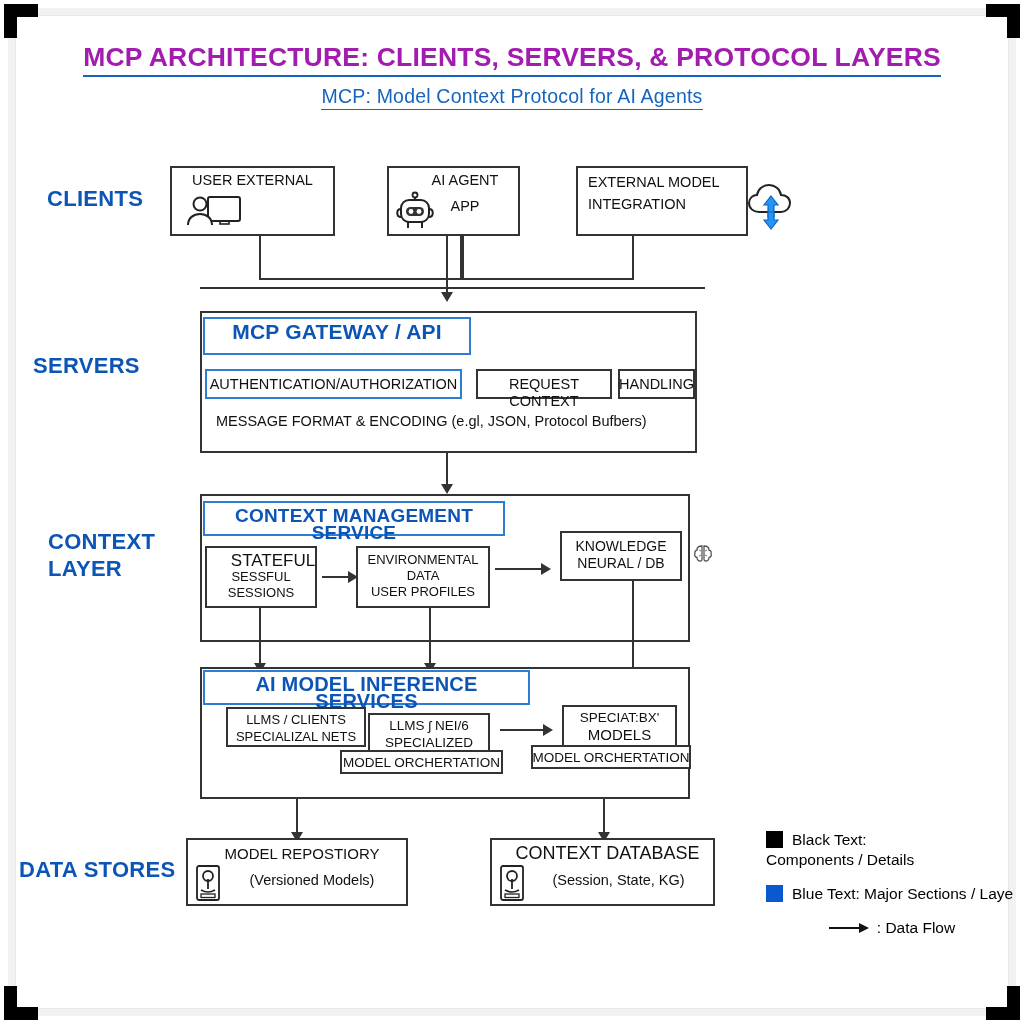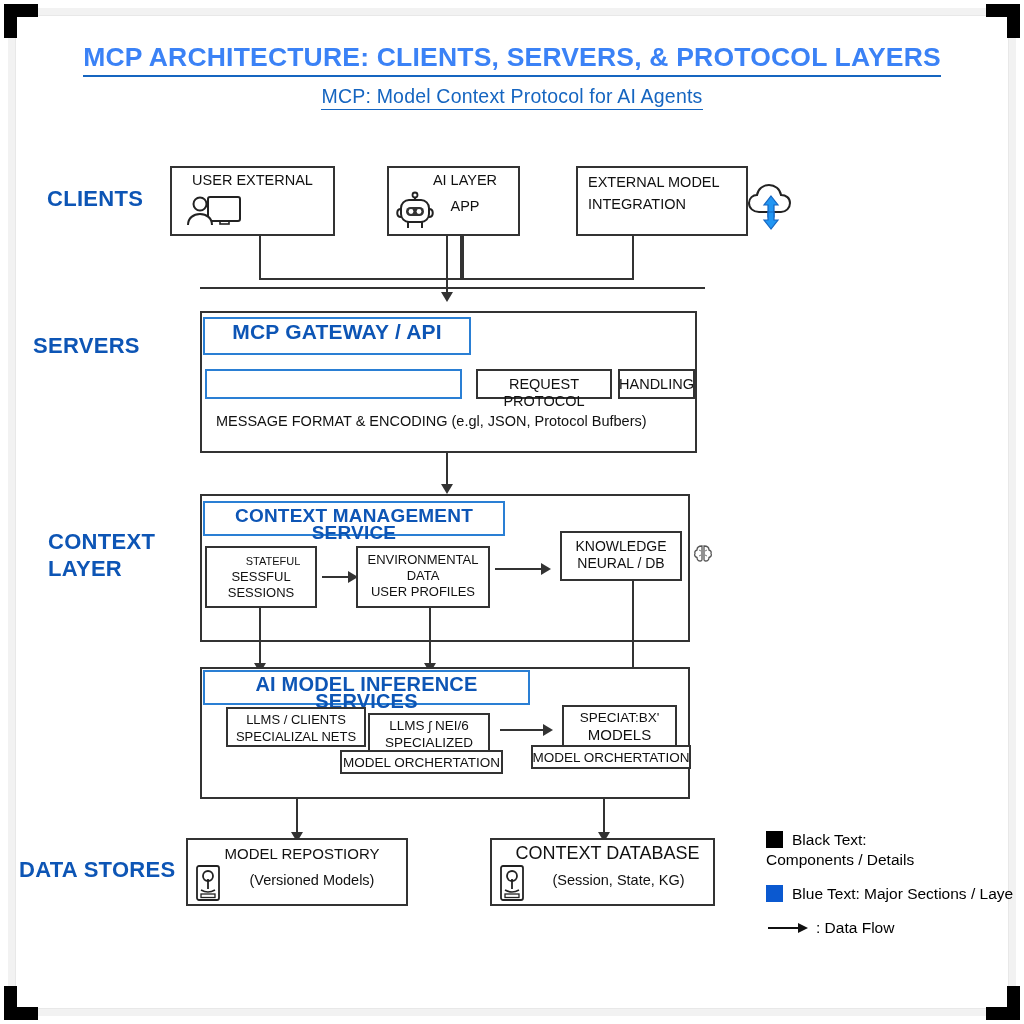--- a/index.html
+++ b/index.html
@@ -23,21 +23,21 @@
   .c-tr .v{right:0;top:0;width:13px;height:34px}
   .c-bl{left:4px;bottom:4px}
   .c-bl .h{left:0;bottom:0;width:34px;height:13px}
   .c-bl .v{left:0;bottom:0;width:13px;height:34px}
   .c-br{right:4px;bottom:4px}
   .c-br .h{right:0;bottom:0;width:34px;height:13px}
   .c-br .v{right:0;bottom:0;width:13px;height:34px}
 
   
   .title{position:absolute;left:0;width:1024px;text-align:center;
-         color:#3b82f6;font-weight:bold;letter-spacing:.2px;}
+         color:#a21caf;font-weight:bold;letter-spacing:.2px;}
   #main-title{top:42px;font-size:26.5px;}
   #main-title span{border-bottom:2.5px solid #1565c0;padding-bottom:3px;}
   #sub-title{top:85px;font-size:19.5px;font-weight:normal;color:#1565c0;}
   #sub-title span{border-bottom:1.6px solid #1565c0;padding-bottom:2px;}
 
   
   .seclabel{position:absolute;color:#0d55b5;font-weight:bold;font-size:22px;
             line-height:27px;letter-spacing:.3px;}
 
   
@@ -62,21 +62,21 @@
   
   #legend{position:absolute;left:766px;top:830px;width:250px;
           font-size:15.5px;color:#000000;line-height:20px;}
   .lg-row{position:relative;margin-bottom:14px;}
   .sw{display:inline-block;width:17px;height:17px;vertical-align:-3px;
       margin-right:9px;}
   .sw-black{background:#000;}
   .sw-blue{background:#0b59d0;}
   .lg-txt{display:inline;}
   .lg-sub{margin-left:0;display:block;}
-  #legend-flow{white-space:nowrap;overflow:hidden;}
+  #legend-flow{white-space:nowrap;overflow:hidden;text-align:center;}
   .nowrapclip{white-space:nowrap;overflow:hidden;display:block;width:258px;}
 
   svg{display:block;overflow:visible;}
 </style>
 </head>
 <body>
 
 <div id="canvas">
 
   <div class="frame"></div>
@@ -98,38 +98,38 @@
     </div>
 
   <div class="title" id="main-title">
     <span>MCP ARCHITECTURE: CLIENTS, SERVERS, &amp; PROTOCOL LAYERS</span>
   </div>
   <div class="title" id="sub-title">
     <span>MCP: Model Context Protocol for AI Agents</span>
   </div>
 
   <div class="seclabel" style="left:47px;top:185px">CLIENTS</div>
-  <div class="seclabel" style="left:33px;top:332px">SERVERS</div>
+  <div class="seclabel" style="left:33px;top:352px">SERVERS</div>
   <div class="seclabel" style="left:48px;top:528px">CONTEXT</div>
   <div class="seclabel" style="left:48px;top:555px">LAYER</div>
   <div class="seclabel" style="left:19px;top:856px">DATA STORES</div>
 
   <div class="box" style="left:170px;top:166px;width:165px;height:70px"></div>
   <div class="btxt" style="left:170px;top:172px;width:165px">USER EXTERNAL</div>
   <div style="position:absolute;left:186px;top:195px">
     <svg width="60" height="36" viewBox="0 0 60 36">
       <rect x="22" y="2" width="32" height="24" rx="2" fill="none" stroke="#222" stroke-width="2"></rect>
       <rect x="34" y="26" width="9" height="3" fill="none" stroke="#222" stroke-width="1.6"></rect>
       <circle cx="14" cy="9" r="6.5" fill="#fff" stroke="#222" stroke-width="2"></circle>
       <path d="M2 30c0-7 5.5-11 12-11s12 4 12 11" fill="#fff" stroke="#222" stroke-width="2"></path>
     </svg>
   </div>
 
   <div class="box" style="left:387px;top:166px;width:133px;height:70px"></div>
-  <div class="btxt" style="left:410px;top:172px;width:110px">AI LAYER</div>
+  <div class="btxt" style="left:410px;top:172px;width:110px">AI AGENT</div>
   <div class="btxt" style="left:410px;top:198px;width:110px">APP</div>
   <div style="position:absolute;left:393px;top:192px">
     <svg width="44" height="40" viewBox="0 0 44 40">
       <line x1="22" y1="2" x2="22" y2="8" stroke="#222" stroke-width="2"></line>
       <circle cx="22" cy="3" r="2.5" fill="#fff" stroke="#222" stroke-width="1.8"></circle>
       <rect x="8" y="8" width="28" height="22" rx="8" fill="#fff" stroke="#222" stroke-width="2"></rect>
       <rect x="13" y="15" width="18" height="9" rx="4.5" fill="#333"></rect>
       <circle cx="18" cy="19.5" r="2.4" fill="#fff"></circle>
       <circle cx="26" cy="19.5" r="2.4" fill="#fff"></circle>
       <path d="M8 17 C3 17 3 25 8 25" fill="none" stroke="#222" stroke-width="2"></path>
@@ -161,38 +161,39 @@
 
   <div class="ln lnh" style="left:200px;top:287px;width:505px;height:2px"></div>
   <div class="ln lnv" style="left:446px;top:236px;height:62px"></div>
   <div class="arrowhead" style="left:441px;top:292px"></div>
 
   <div class="box" style="left:200px;top:311px;width:497px;height:142px"></div>
   <div class="box bluebox" style="left:203px;top:317px;width:268px;height:38px"></div>
   <div class="btxt hdr" style="left:203px;top:323px;width:268px">MCP GATEWAY / API</div>
 
   <div class="box bluebox" style="left:205px;top:369px;width:257px;height:30px"></div>
+  <div class="btxt" style="left:205px;top:376px;width:257px">AUTHENTICATION/AUTHORIZATION</div>
 
   <div class="box" style="left:476px;top:369px;width:136px;height:30px"></div>
-  <div class="btxt" style="left:476px;top:376px;width:136px">REQUEST PROTOCOL</div>
+  <div class="btxt" style="left:476px;top:376px;width:136px">REQUEST CONTEXT</div>
 
   <div class="box" style="left:618px;top:369px;width:77px;height:30px"></div>
   <div class="btxt" style="left:618px;top:376px;width:77px">HANDLING</div>
 
   <div class="btxt" style="left:205px;top:413px;width:490px;text-align:left;padding-left:11px">MESSAGE FORMAT &amp; ENCODING (e.gl, JSON, Protocol Bufbers)</div>
 
   <div class="ln lnv" style="left:446px;top:453px;height:38px"></div>
   <div class="arrowhead" style="left:441px;top:484px"></div>
 
   <div class="box" style="left:200px;top:494px;width:490px;height:148px"></div>
   <div class="box bluebox" style="left:203px;top:501px;width:302px;height:35px"></div>
   <div class="btxt hdr" style="left:203px;top:507px;width:302px;font-size:19px">CONTEXT MANAGEMENT SERVICE</div>
 
   <div class="box" style="left:205px;top:546px;width:112px;height:62px"></div>
-  <div class="btxt" style="left:205px;top:553px;width:136px;font-size:11px;line-height:16px">STATEFUL</div>
+  <div class="btxt" style="left:205px;top:553px;width:136px;font-size:17px;line-height:16px">STATEFUL</div>
   <div class="btxt" style="left:205px;top:569px;width:112px;font-size:13px;line-height:16px">SESSFUL</div>
   <div class="btxt" style="left:205px;top:585px;width:112px;font-size:13px;line-height:16px">SESSIONS</div>
 
   <div class="ln lnh" style="left:322px;top:576px;width:28px"></div>
   <div class="arrowright" style="left:348px;top:571px"></div>
 
   <div class="box" style="left:356px;top:546px;width:134px;height:62px"></div>
   <div class="btxt" style="left:356px;top:552px;width:134px;font-size:13px;line-height:16px">ENVIRONMENTAL</div>
   <div class="btxt" style="left:356px;top:568px;width:134px;font-size:13px;line-height:16px">DATA</div>
   <div class="btxt" style="left:356px;top:584px;width:134px;font-size:13px;line-height:16px">USER PROFILES</div>

